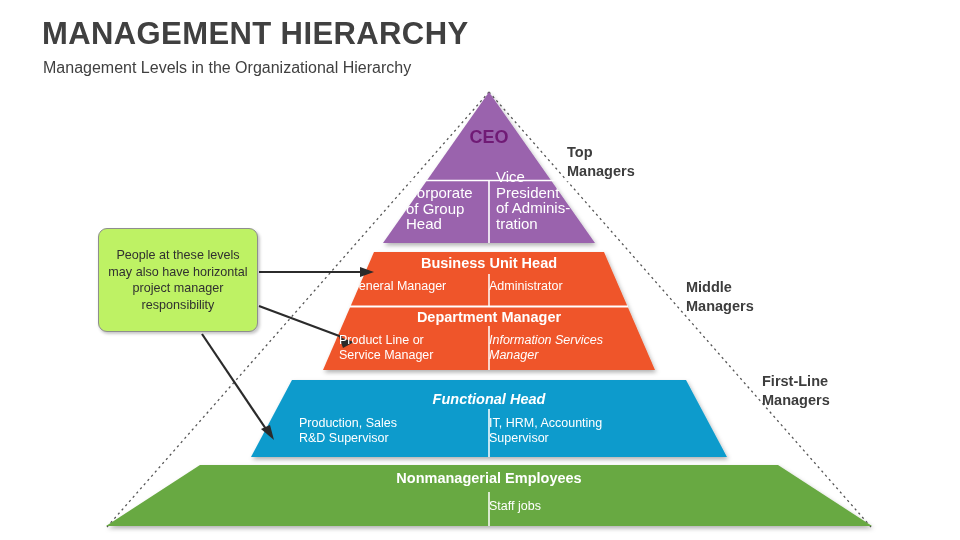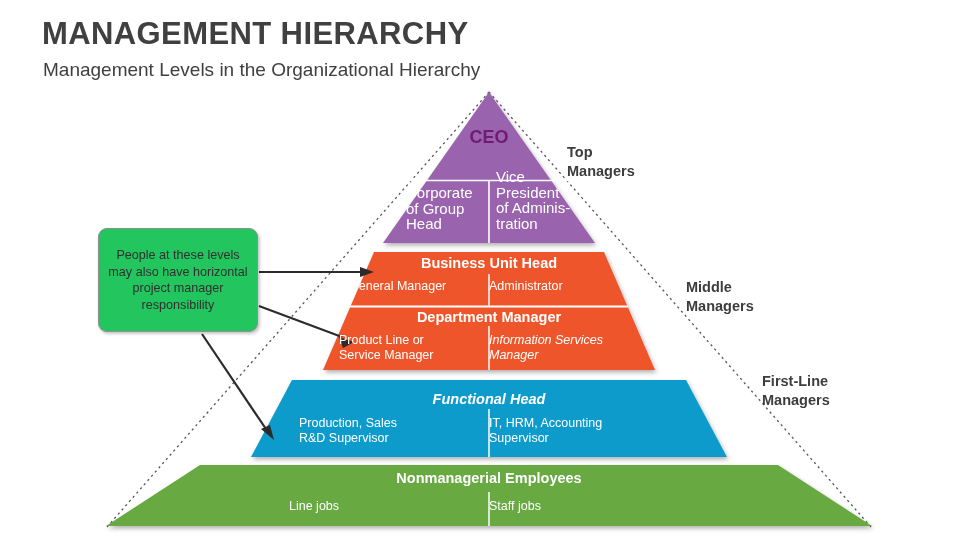--- a/index.html
+++ b/index.html
@@ -12,21 +12,21 @@
   #stage { position: relative; width: 960px; height: 540px; background: #fff; }
 
   
   .page-title {
     position: absolute; left: 42px; top: 16px;
     font-size: 31px; font-weight: bold; letter-spacing: 0.4px;
     color: #404040;
   }
   .page-subtitle {
     position: absolute; left: 43px; top: 59px;
-    font-size: 19px; font-weight: normal; color: #404040;
+    font-size: 16px; font-weight: normal; color: #404040;
   }
 
   
   #pyramid { position: absolute; left: 0; top: 0; width: 960px; height: 540px; }
 
   
   .band-title {
     position: absolute; text-align: center; color: #ffffff;
     font-weight: bold; font-size: 14.5px; white-space: nowrap;
   }
@@ -46,21 +46,21 @@
   
   .group-label {
     position: absolute; font-weight: bold; font-size: 14.5px;
     color: #3d3d3d; line-height: 19px;
   }
 
   
   .callout {
     position: absolute; left: 98px; top: 228px;
     width: 160px; height: 104px;
-    background: #22c55e;
+    background: #bef264;
     border: 1.4px solid #8e8e8e;
     border-radius: 9px;
     display: flex; align-items: center; justify-content: center;
     box-shadow: 1.5px 2px 3px rgba(0,0,0,0.22);
   }
   .callout-text {
     font-size: 12.6px; line-height: 16.5px; color: #303030;
     text-align: center; padding: 0 6px;
   }
 </style>
@@ -155,21 +155,20 @@
   <div class="band-sub" style="left:299px; top:416px; width:190px;">
     <div>Production, Sales</div>
     <div>R&amp;D Supervisor</div>
   </div>
   <div class="band-sub" style="left:489px; top:416px; width:200px;">
     <div>IT, HRM, Accounting</div>
     <div>Supervisor</div>
   </div>
 
   <div class="band-title" style="left:369px; top:470px; width:240px;">Nonmanagerial Employees</div>
-  <div class="band-sub" style="left:289px; top:499px; width:200px;">Line jobs</div>
   <div class="band-sub" style="left:489px; top:499px; width:200px;">Staff jobs</div>
 
   <div class="group-label" style="left:567px; top:143px;">
     <div>Top</div>
     <div>Managers</div>
   </div>
 
   <div class="group-label" style="left:686px; top:278px;">
     <div>Middle</div>
     <div>Managers</div>

